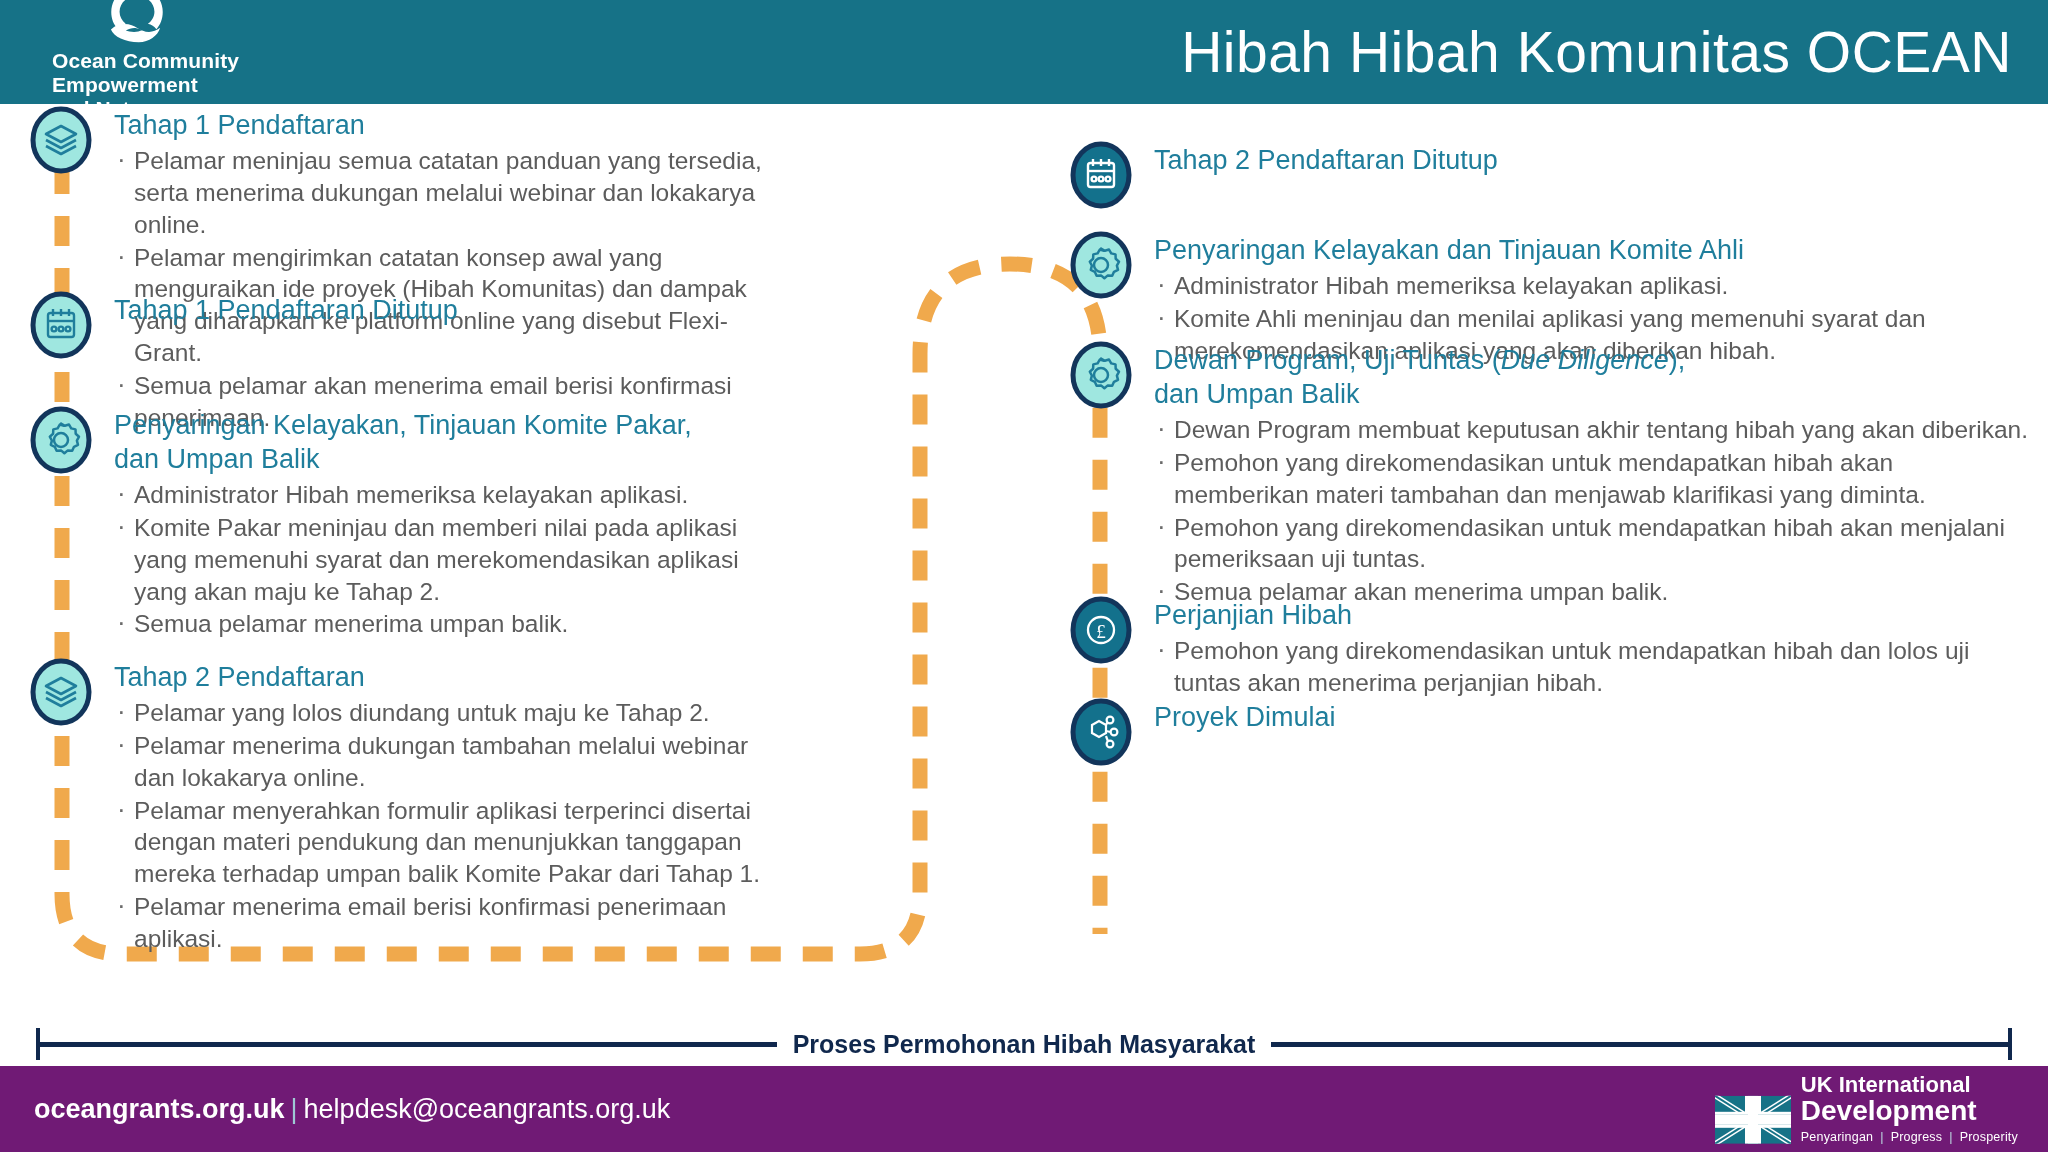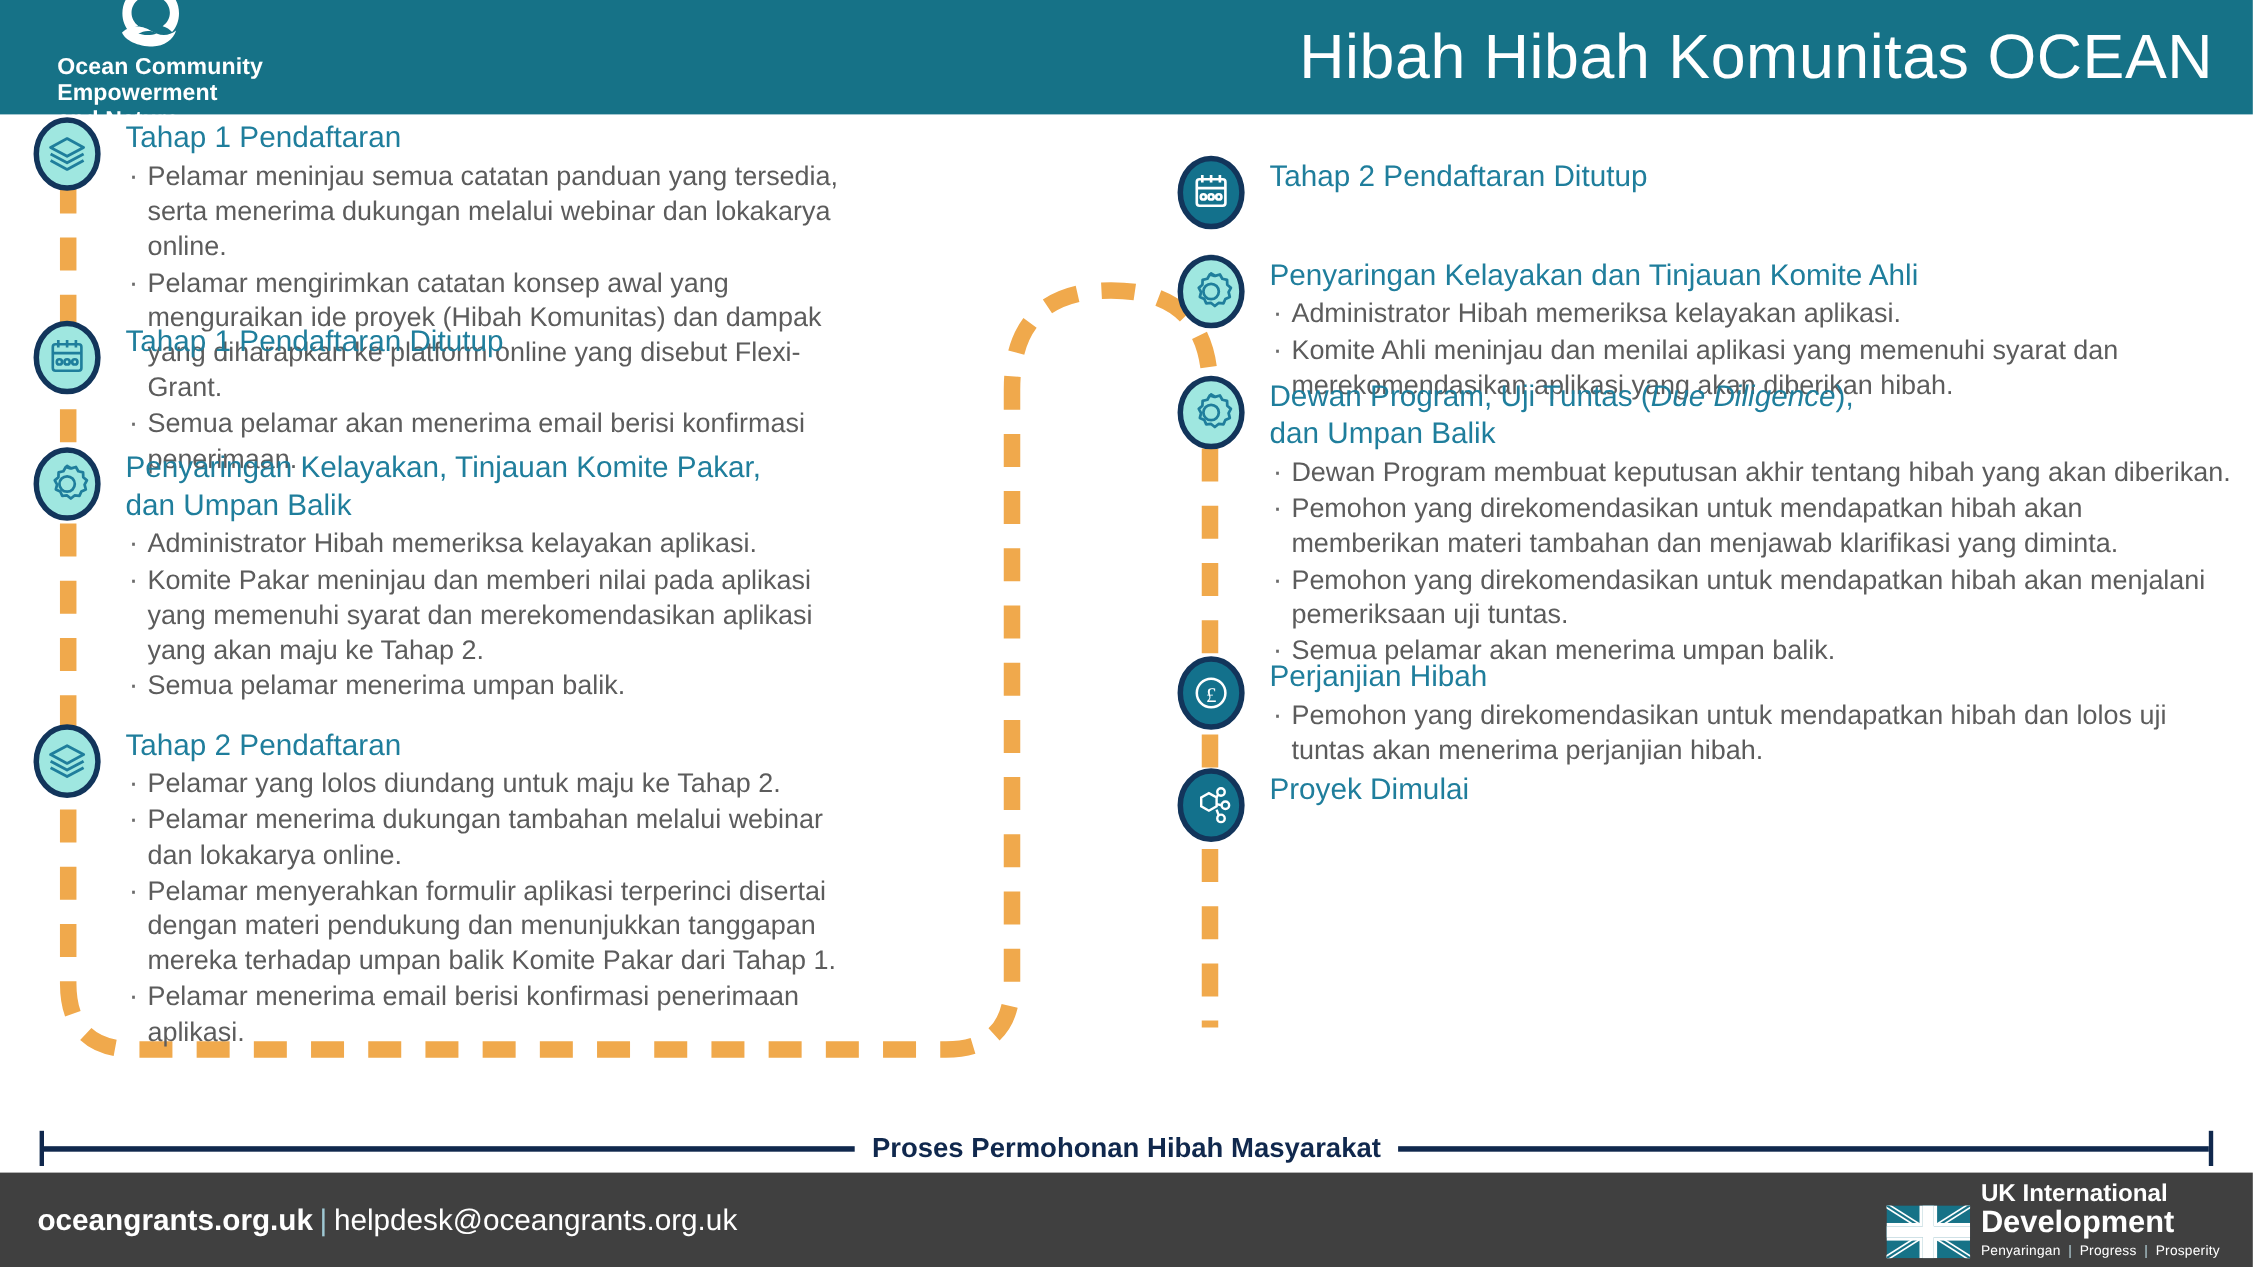--- a/index.html
+++ b/index.html
@@ -103,21 +103,21 @@
     font-size: 25px;
     font-weight: bold;
     padding: 0 16px;
     white-space: nowrap;
   }
 
   
   .footer {
     position: absolute; left: 0; bottom: 0;
     width: 2048px; height: 86px;
-    background: #404040;
+    background: #701a75;
     display: flex; align-items: center;
   }
   .footer-left {
     margin-left: 34px;
     color: #ffffff;
     font-size: 27px;
     white-space: nowrap;
   }
   .footer-left b { font-weight: bold; }
   .footer-left .sep { color: #9fc9d4; margin: 0 6px; }

